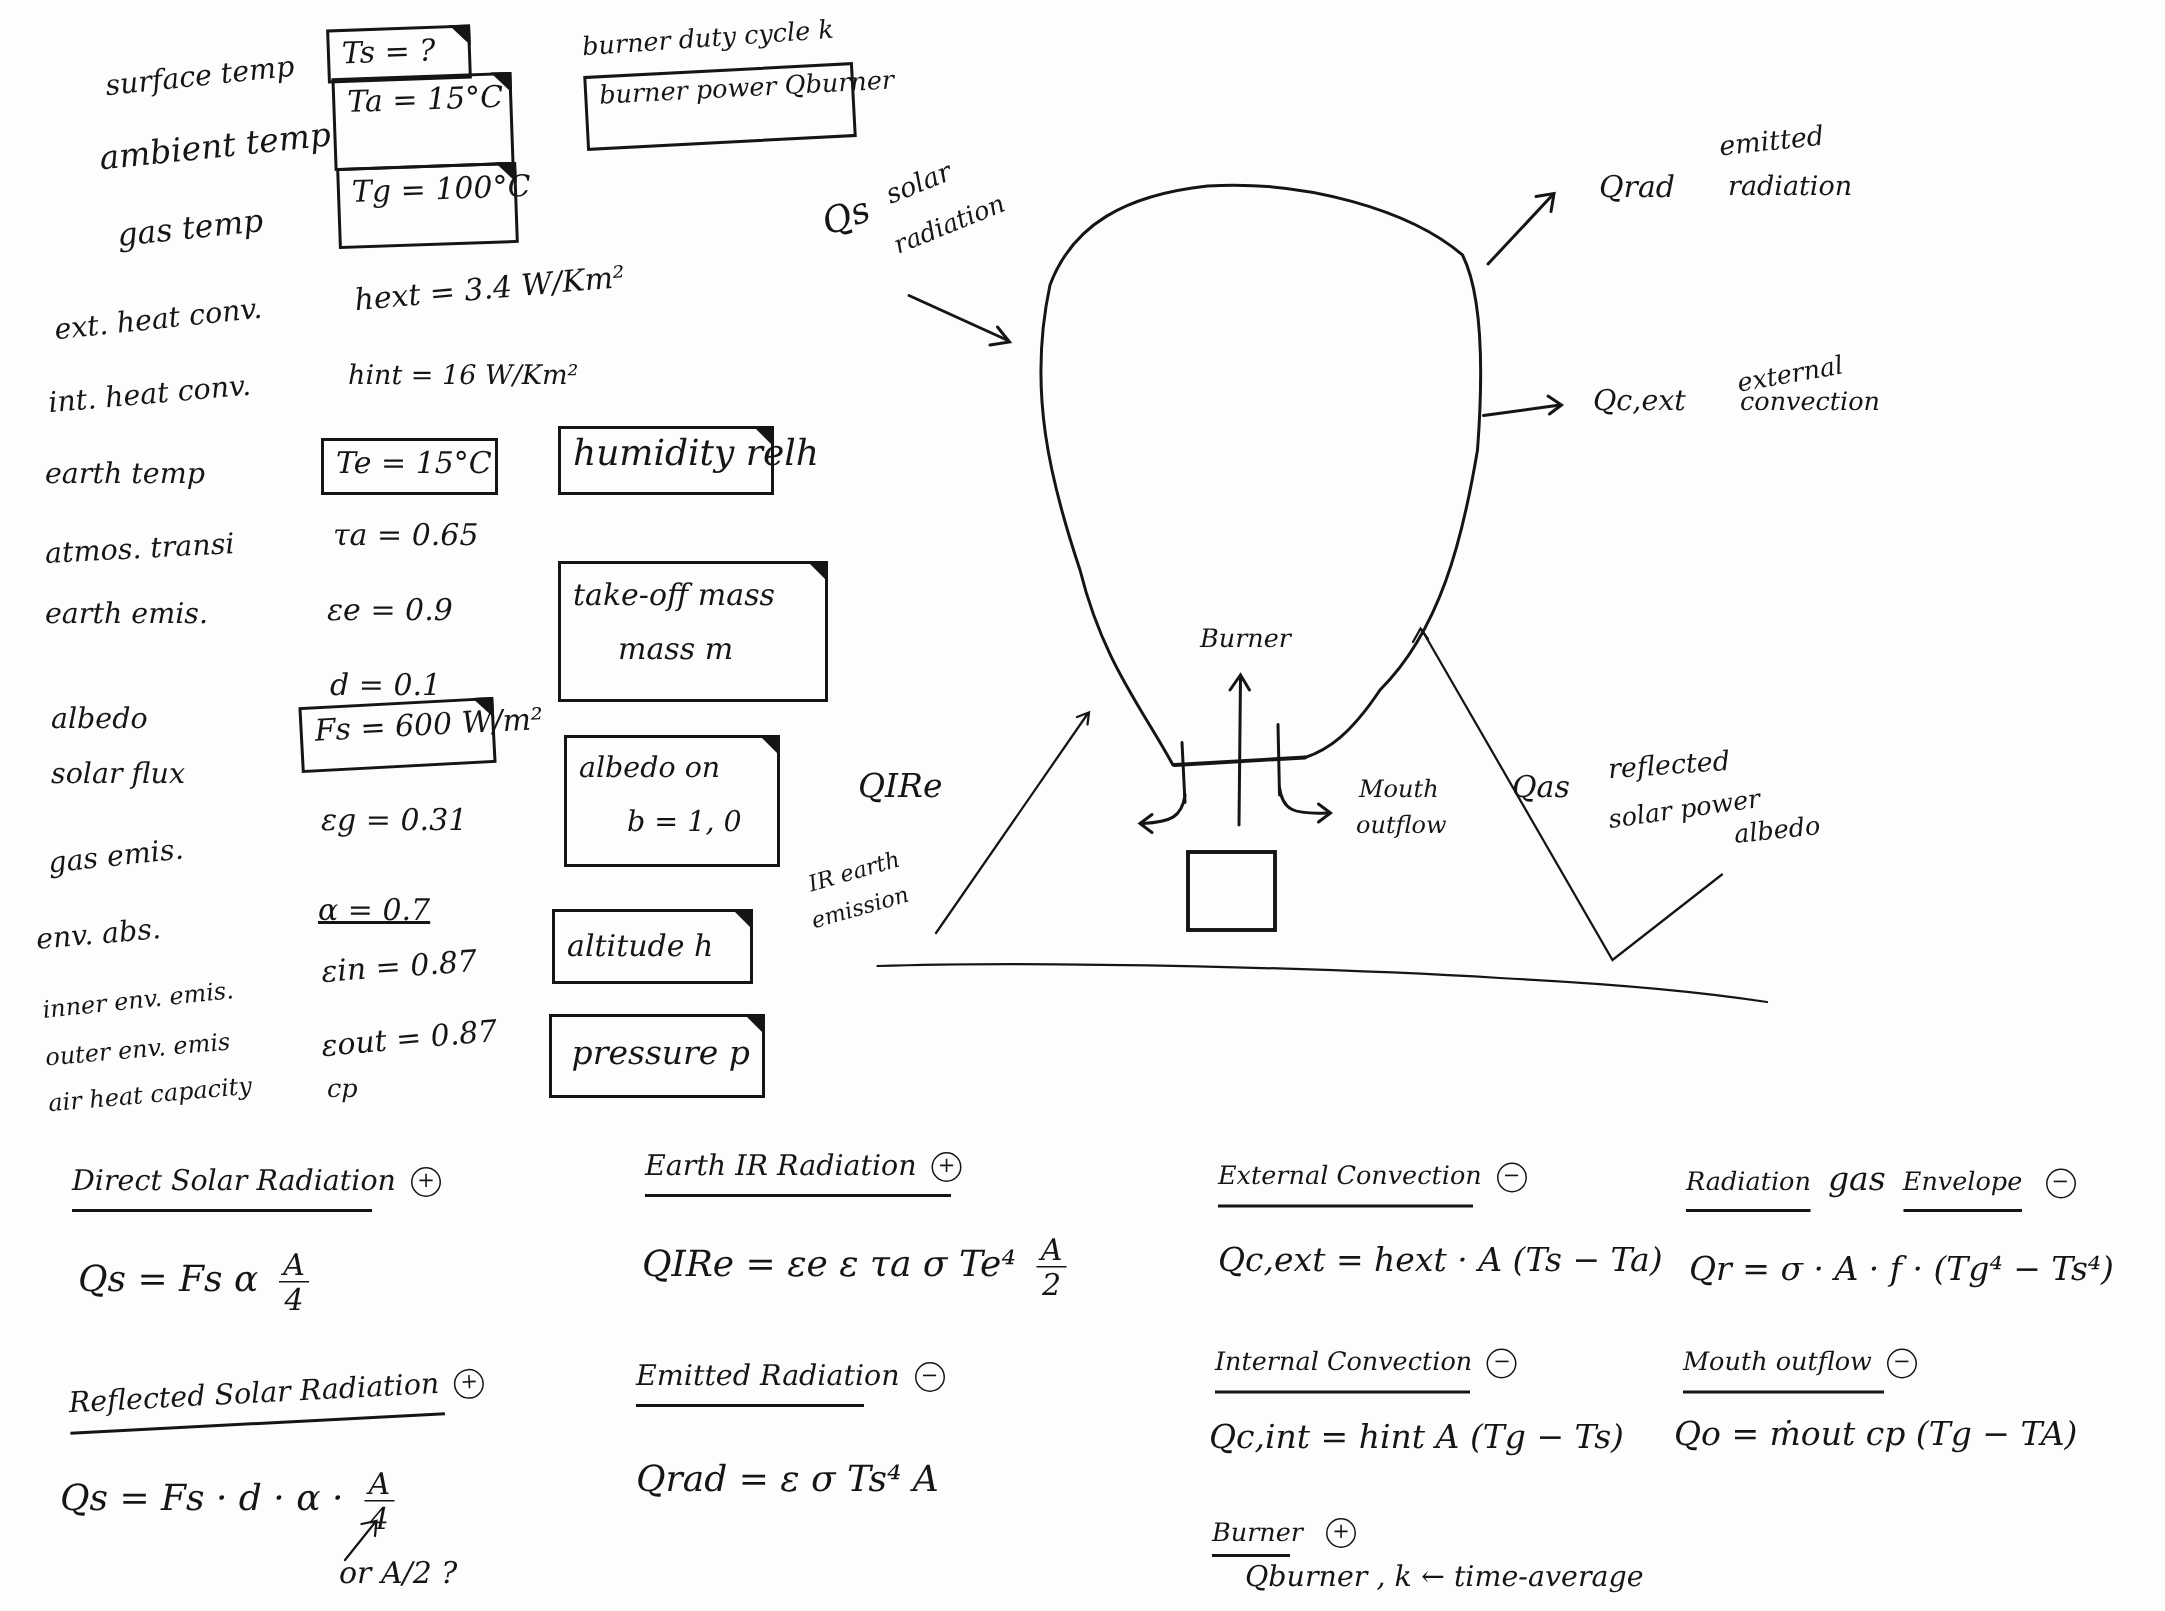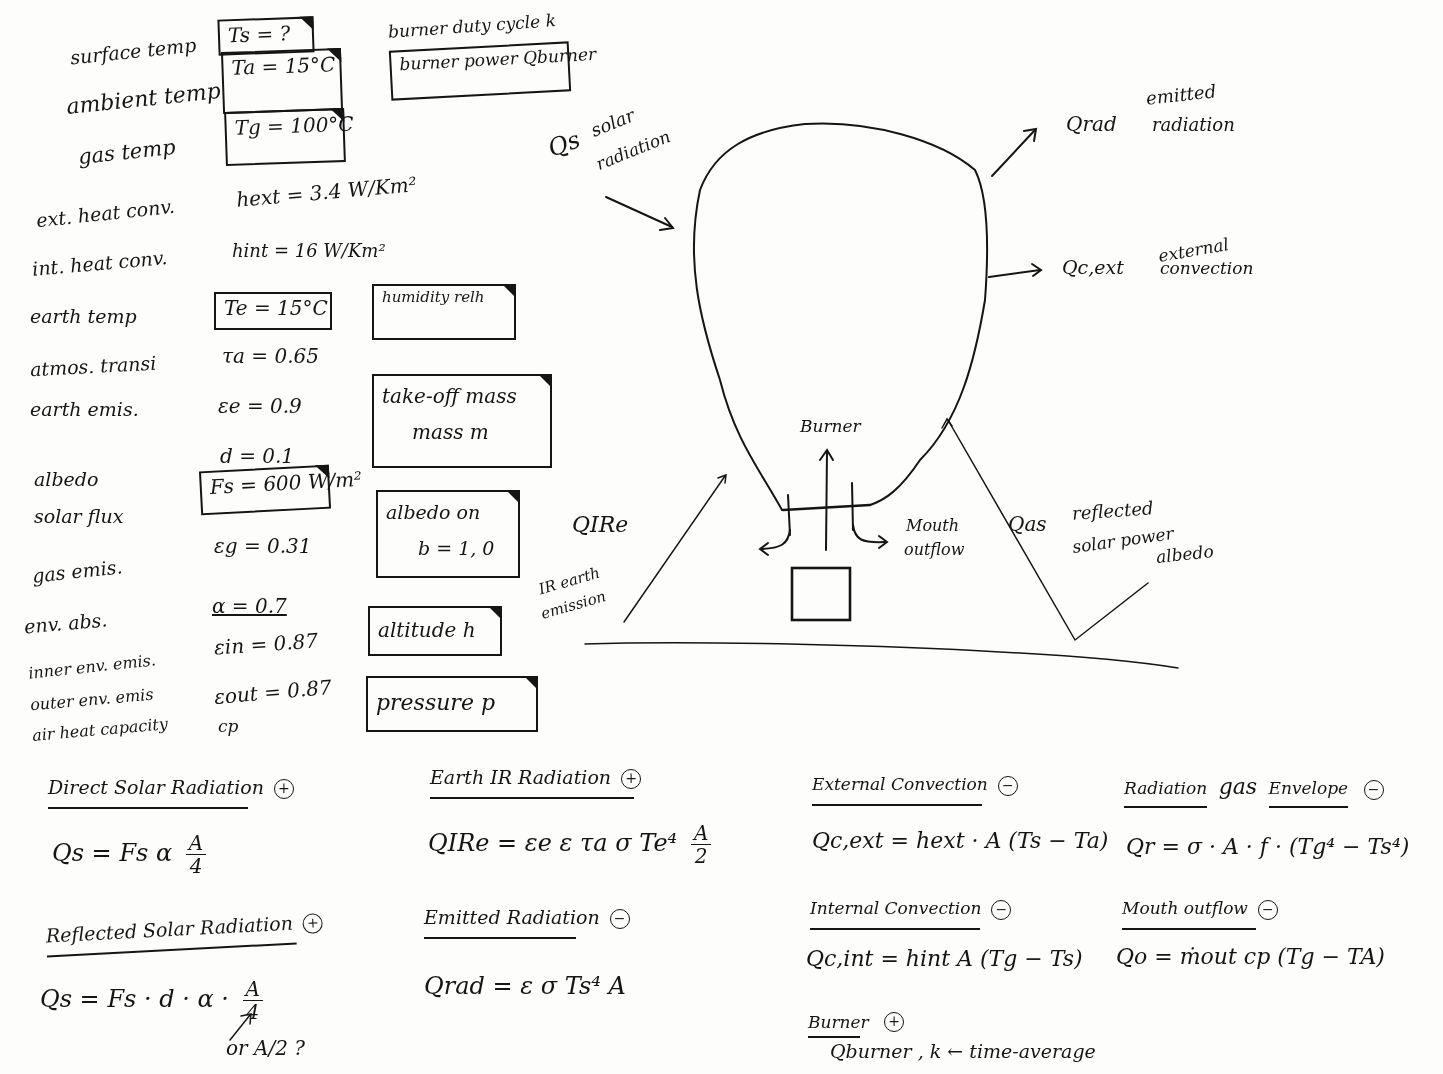--- a/index.html
+++ b/index.html
@@ -99,31 +99,31 @@
   <span class="hw val" style="left:214px;top:534px;">εg = 0.31</span>
   <span class="hw val" style="left:212px;top:594px;text-decoration:underline;">α = 0.7</span>
   <span class="hw val" style="left:214px;top:632px;transform:rotate(-4deg);">εin = 0.87</span>
   <span class="hw val" style="left:214px;top:680px;transform:rotate(-5deg);">εout = 0.87</span>
   <span class="hw val" style="left:218px;top:716px;font-size:17px;">cp</span>
 </div>
 
 <div>
   <span class="hw lbl" style="left:388px;top:16px;font-size:17px;transform:rotate(-4deg);">burner duty cycle k</span>
   <div class="box nocorner" style="left:390px;top:46px;width:180px;height:50px;font-size:17px;transform:rotate(-3deg);"><span>burner power  Qburner</span></div>
-  <div class="box" style="left:372px;top:284px;width:144px;height:56px;font-size:15px;"><span>humidity relh</span></div>
+  <div class="box" style="left:372px;top:284px;width:144px;height:46px;font-size:24px;"><span>humidity relh</span></div>
   <div class="box" style="left:372px;top:374px;width:180px;height:94px;font-size:20px;line-height:36px;">
     <div>take-off mass</div>
     <div style="padding-left:30px;">mass m</div>
   </div>
   <div class="box" style="left:376px;top:490px;width:144px;height:88px;font-size:19px;line-height:36px;">
     <div>albedo on</div>
     <div style="padding-left:32px;">b = 1, 0</div>
   </div>
   <div class="box" style="left:368px;top:606px;width:134px;height:50px;font-size:20px;line-height:40px;"><span>altitude h</span></div>
-  <div class="box" style="left:366px;top:676px;width:172px;height:56px;font-size:22px;line-height:46px;"><span>pressure p</span></div>
+  <div class="box" style="left:366px;top:676px;width:144px;height:56px;font-size:22px;line-height:46px;text-align:right;"><span>pressure p</span></div>
 </div>
 
 <div>
   <span class="hw" style="left:548px;top:130px;font-size:24px;transform:rotate(-20deg);">Qs</span>
   <span class="hw" style="left:590px;top:112px;font-size:18px;transform:rotate(-22deg);">solar</span>
   <span class="hw" style="left:594px;top:140px;font-size:17px;transform:rotate(-22deg);">radiation</span>
 
   <span class="hw" style="left:1066px;top:96px;font-size:20px;margin-top:16px;">Qrad</span>
   <span class="hw" style="left:1146px;top:84px;font-size:18px;transform:rotate(-6deg);">emitted</span>
   <span class="hw" style="left:1152px;top:114px;font-size:18px;">radiation</span>

